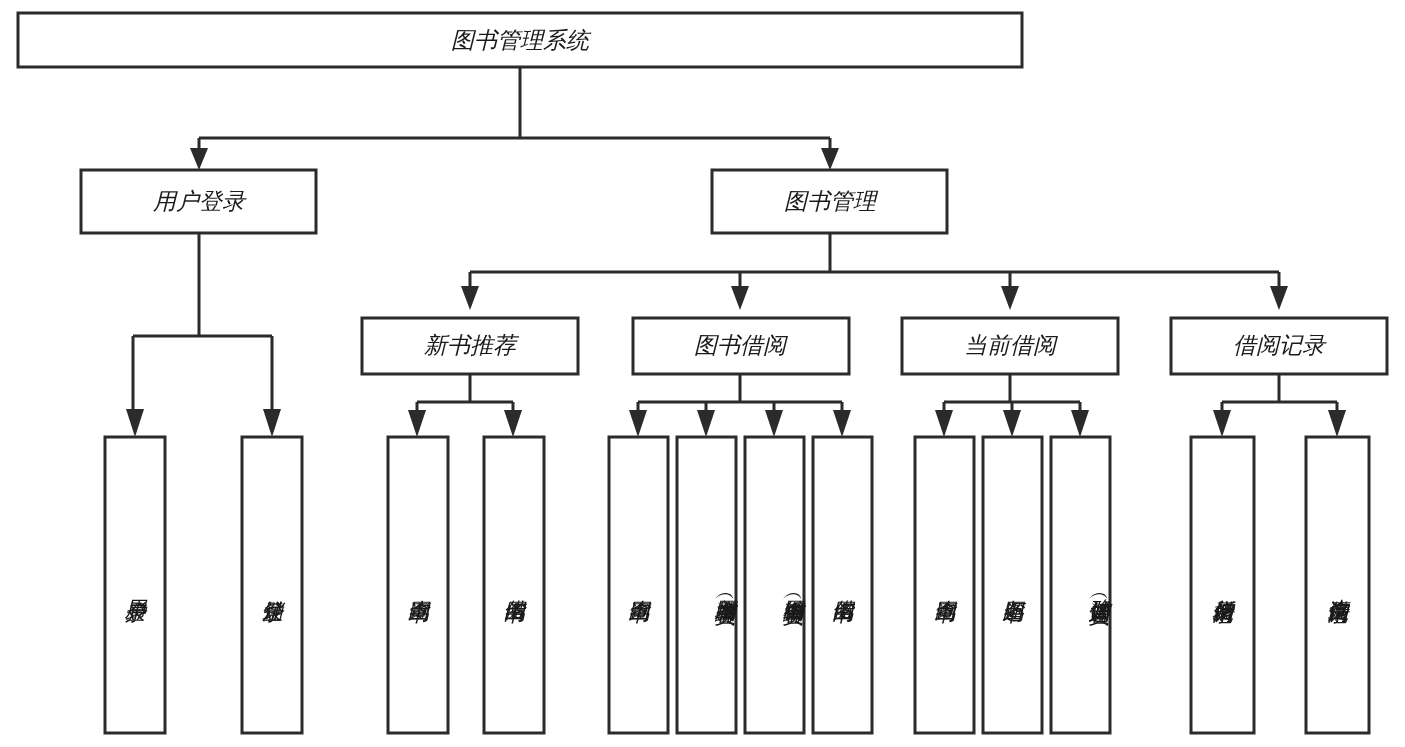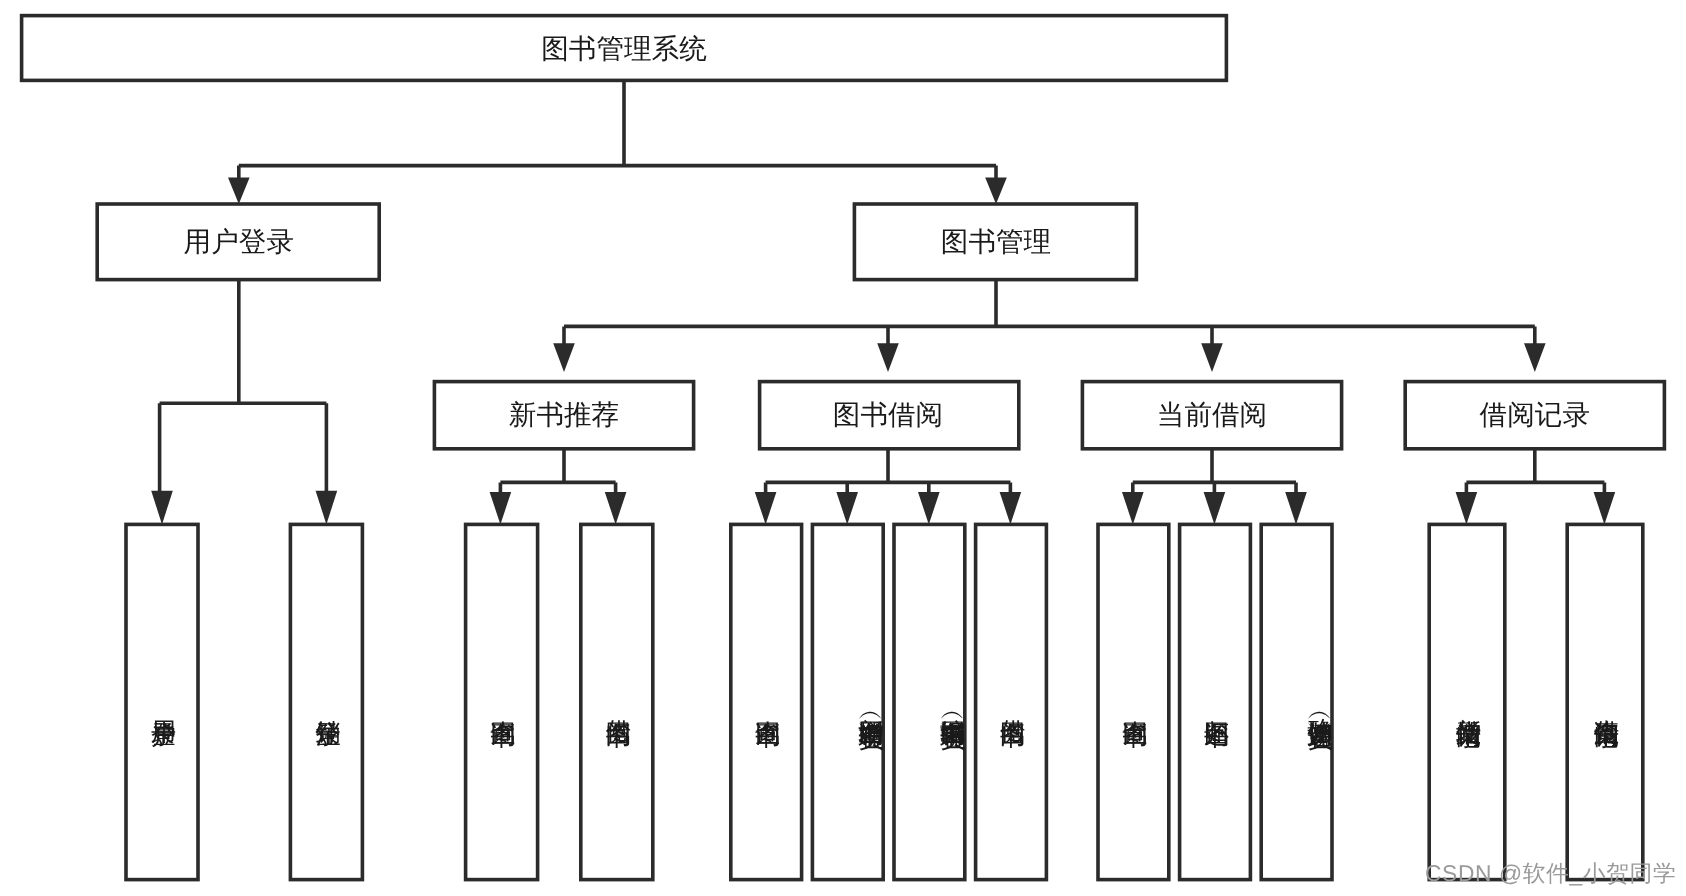--- a/index.html
+++ b/index.html
@@ -9,20 +9,21 @@
   }
   body {
     font-family: "Liberation Sans", "DejaVu Sans", sans-serif;
   }
   #diagram-root {
     position: relative;
     width: 1405px;
     height: 747px;
     background: #ffffff;
     overflow: hidden;
+    font-style: italic;
   }
   svg#flow-svg {
     position: absolute;
     top: 0;
     left: 0;
     width: 1405px;
     height: 747px;
   }
   .node-box {
     fill: #ffffff;
@@ -181,14 +182,13 @@
   <div class="leaf-text" style="left:745px; top:441px; width:59px; height:290px; align-items:flex-start;">编辑图书（管理员）</div>
   <div class="leaf-text" style="left:813px; top:437px; width:59px; height:296px;">借阅图书</div>
 
   <div class="leaf-text" style="left:915px; top:437px; width:59px; height:296px;">查询图书</div>
   <div class="leaf-text" style="left:983px; top:437px; width:59px; height:296px;">归还图书</div>
   <div class="leaf-text" style="left:1051px; top:441px; width:59px; height:290px; align-items:flex-start;">确认归还（管理员）</div>
 
   <div class="leaf-text" style="left:1191px; top:437px; width:63px; height:296px;">新增借阅记录</div>
   <div class="leaf-text" style="left:1306px; top:437px; width:63px; height:296px;">查询借阅记录</div>
 
-  <div class="watermark">CSDN @软件_小贺同学</div>
 </div>
 
 </body></html>

